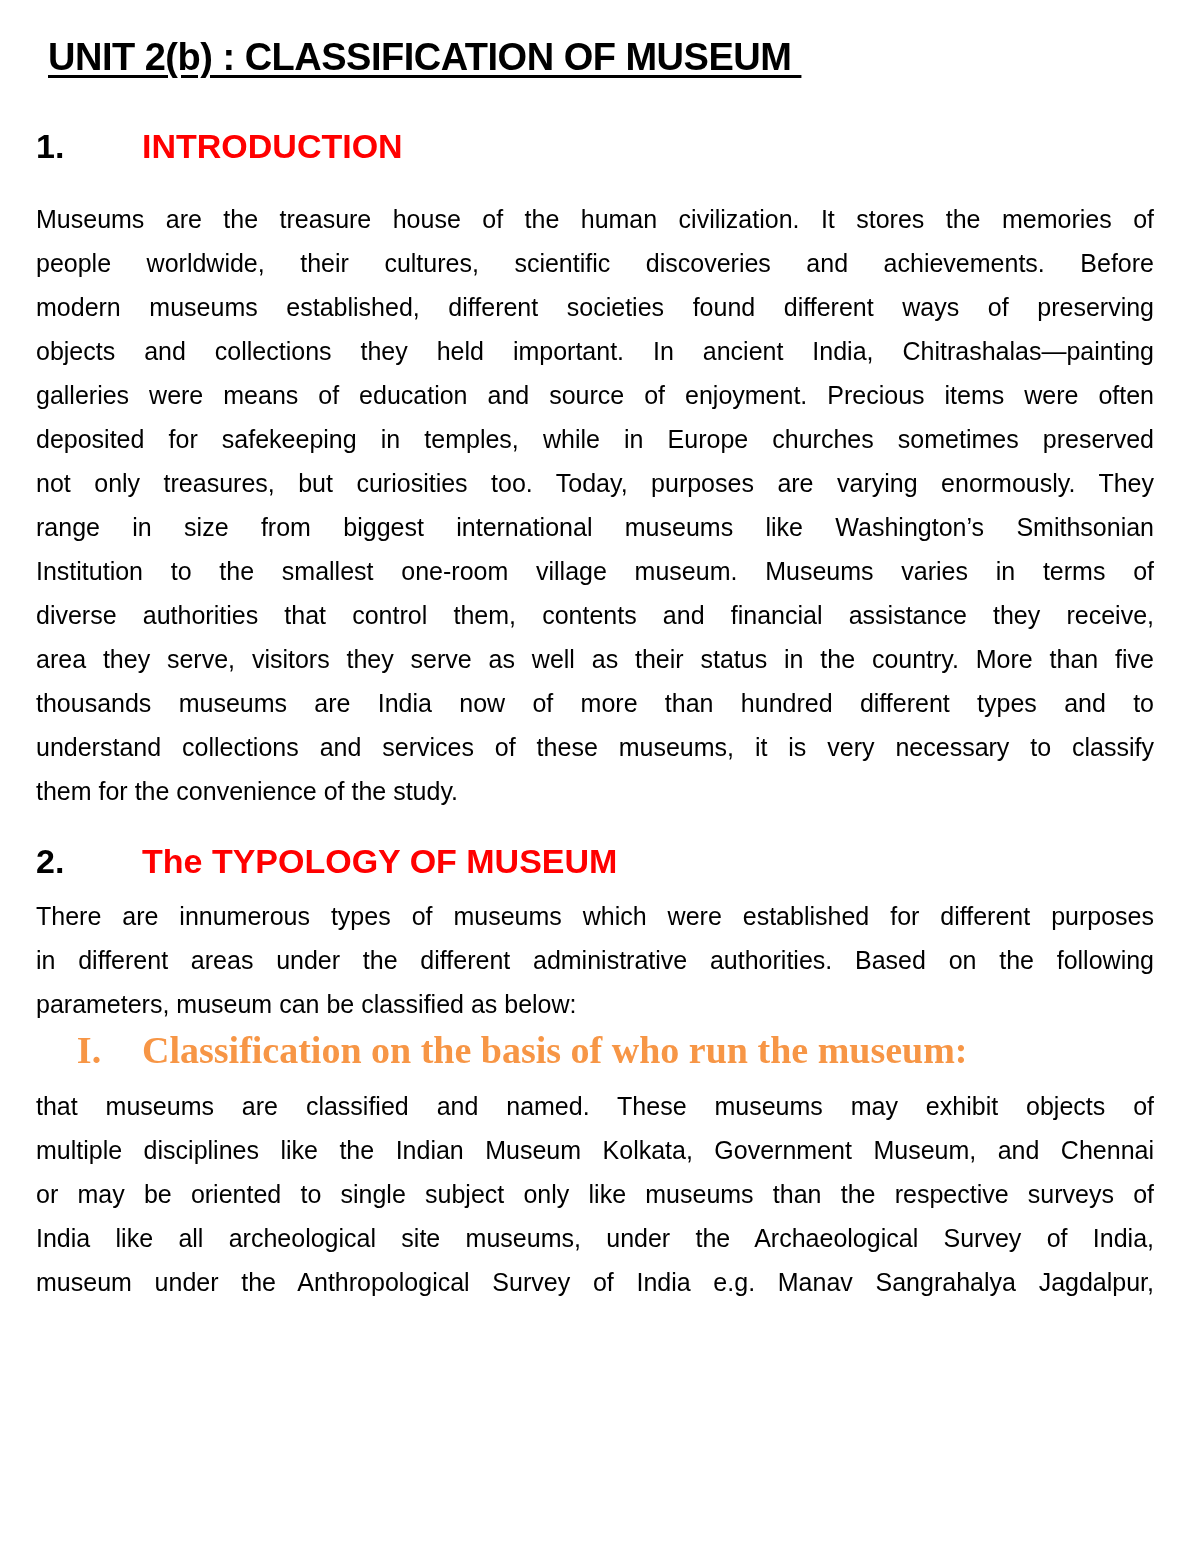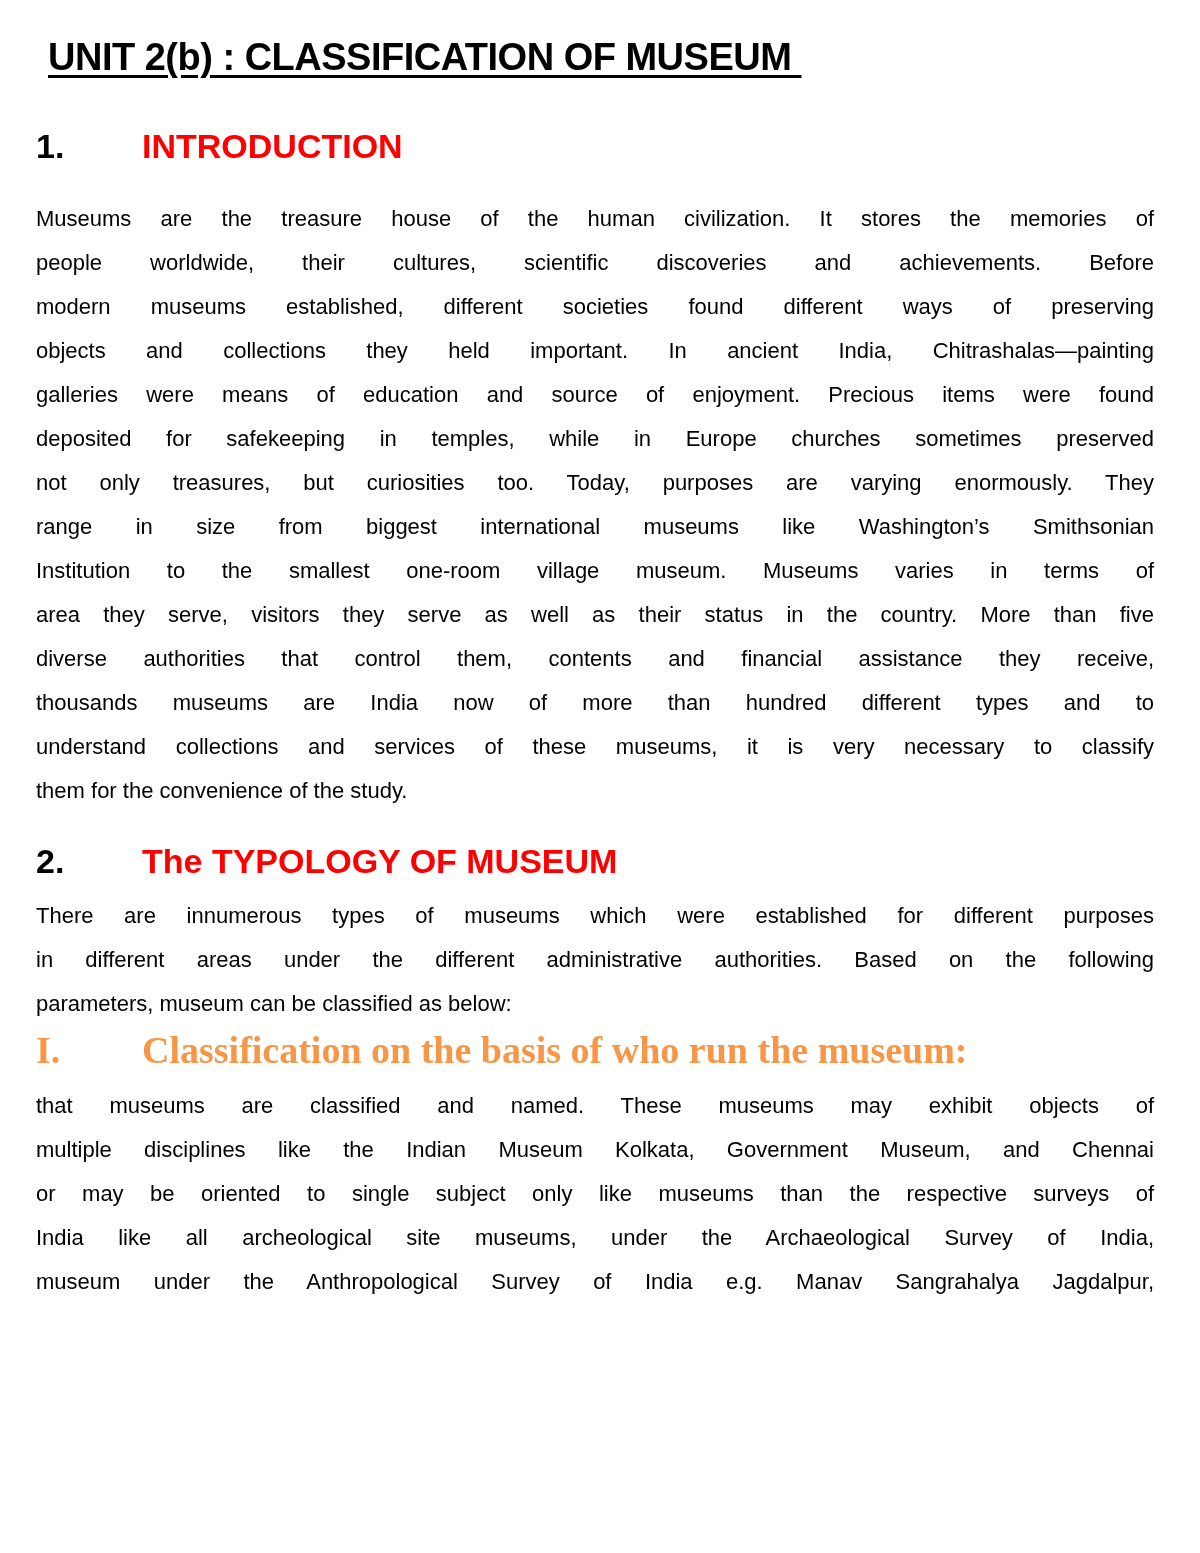--- a/index.html
+++ b/index.html
@@ -2,49 +2,49 @@
 <html><head>
 <meta charset="utf-8">
 <style>
   html, body { margin: 0; padding: 0; background: #ffffff; }
   body { width: 1200px; height: 1553px; position: relative; overflow: hidden; font-family: "Liberation Sans", "DejaVu Sans", sans-serif; color: #000; }
   .page { position: absolute; left: 36px; top: 0; width: 1118px; }
   .title { position: absolute; left: 0; top: 36px; font-size: 38px; font-weight: bold; text-decoration: underline; text-decoration-thickness: 3px; text-underline-offset: 5px; letter-spacing: -0.5px; white-space: pre; margin-left: 12px; }
   .h1 { position: absolute; left: 0; font-size: 34px; font-weight: bold; white-space: nowrap; }
   .h1 .num { display: inline-block; width: 106px; color: #000; }
   .h1 .txt { color: #ff0000; margin-top: 35px; }
-  .h2 { position: absolute; left: 0; top: 1028px; font-family: "Liberation Serif", "DejaVu Serif", serif; font-size: 38px; font-weight: bold; color: #f79646; white-space: nowrap; }
+  .h2 { position: absolute; left: 0; top: 1028px; font-family: "Liberation Serif", "DejaVu Serif", serif; font-size: 38px; font-weight: bold; color: #f79646; white-space: nowrap; text-align: center; }
   .h2 .num { display: inline-block; width: 106px; }
-  .para { position: absolute; left: 0; width: 1118px; font-size: 22px; }
+  .para { position: absolute; left: 0; width: 1118px; font-size: 25px; }
   .line { height: 44px; line-height: 44px; text-align: justify; text-align-last: justify; white-space: nowrap; overflow: visible; }
   .line.last { text-align-last: left; }
 </style>
 </head>
 <body>
 
 <div class="page">
 
   <div class="title">UNIT 2(b) : CLASSIFICATION OF MUSEUM </div>
 
   <div class="h1" style="top:127px;">
     <span class="num">1.</span><span class="txt">INTRODUCTION</span>
   </div>
 
   <div class="para" style="top:197px;">
     <div class="line">Museums are the treasure house of the human civilization. It stores the memories of</div>
     <div class="line">people worldwide, their cultures, scientific discoveries and achievements. Before</div>
     <div class="line">modern museums established, different societies found different ways of preserving</div>
     <div class="line">objects and collections they held important. In ancient India, Chitrashalas—painting</div>
-    <div class="line">galleries were means of education and source of enjoyment. Precious items were found</div>
+    <div class="line">galleries were means of education and source of enjoyment. Precious items were often</div>
     <div class="line">deposited for safekeeping in temples, while in Europe churches sometimes preserved</div>
     <div class="line">not only treasures, but curiosities too. Today, purposes are varying enormously. They</div>
     <div class="line">range in size from biggest international museums like Washington’s Smithsonian</div>
     <div class="line">Institution to the smallest one-room village museum. Museums varies in terms of</div>
+    <div class="line">diverse authorities that control them, contents and financial assistance they receive,</div>
     <div class="line">area they serve, visitors they serve as well as their status in the country. More than five</div>
-    <div class="line">diverse authorities that control them, contents and financial assistance they receive,</div>
     <div class="line">thousands museums are India now of more than hundred different types and to</div>
     <div class="line">understand collections and services of these museums, it is very necessary to classify</div>
     <div class="line last">them for the convenience of the study.</div>
   </div>
 
   <div class="h1" style="top:842px;">
     <span class="num">2.</span><span class="txt">The TYPOLOGY OF MUSEUM</span>
   </div>
 
   <div class="para" style="top:894px;">

